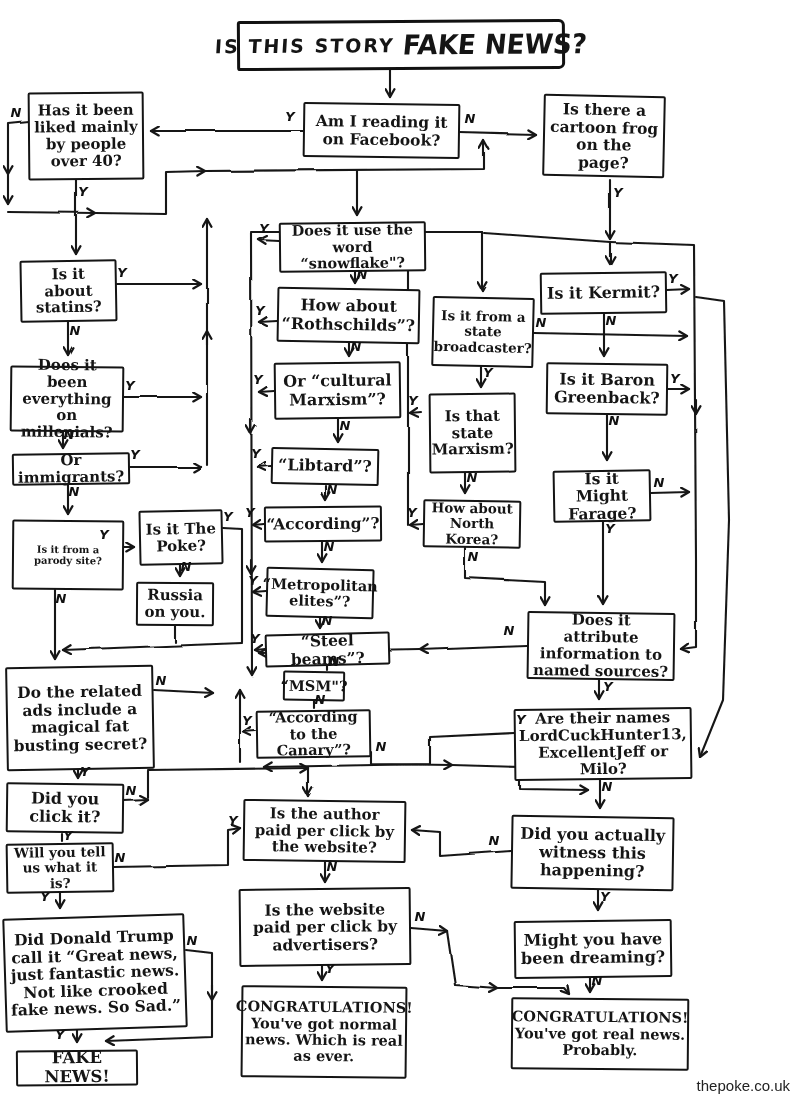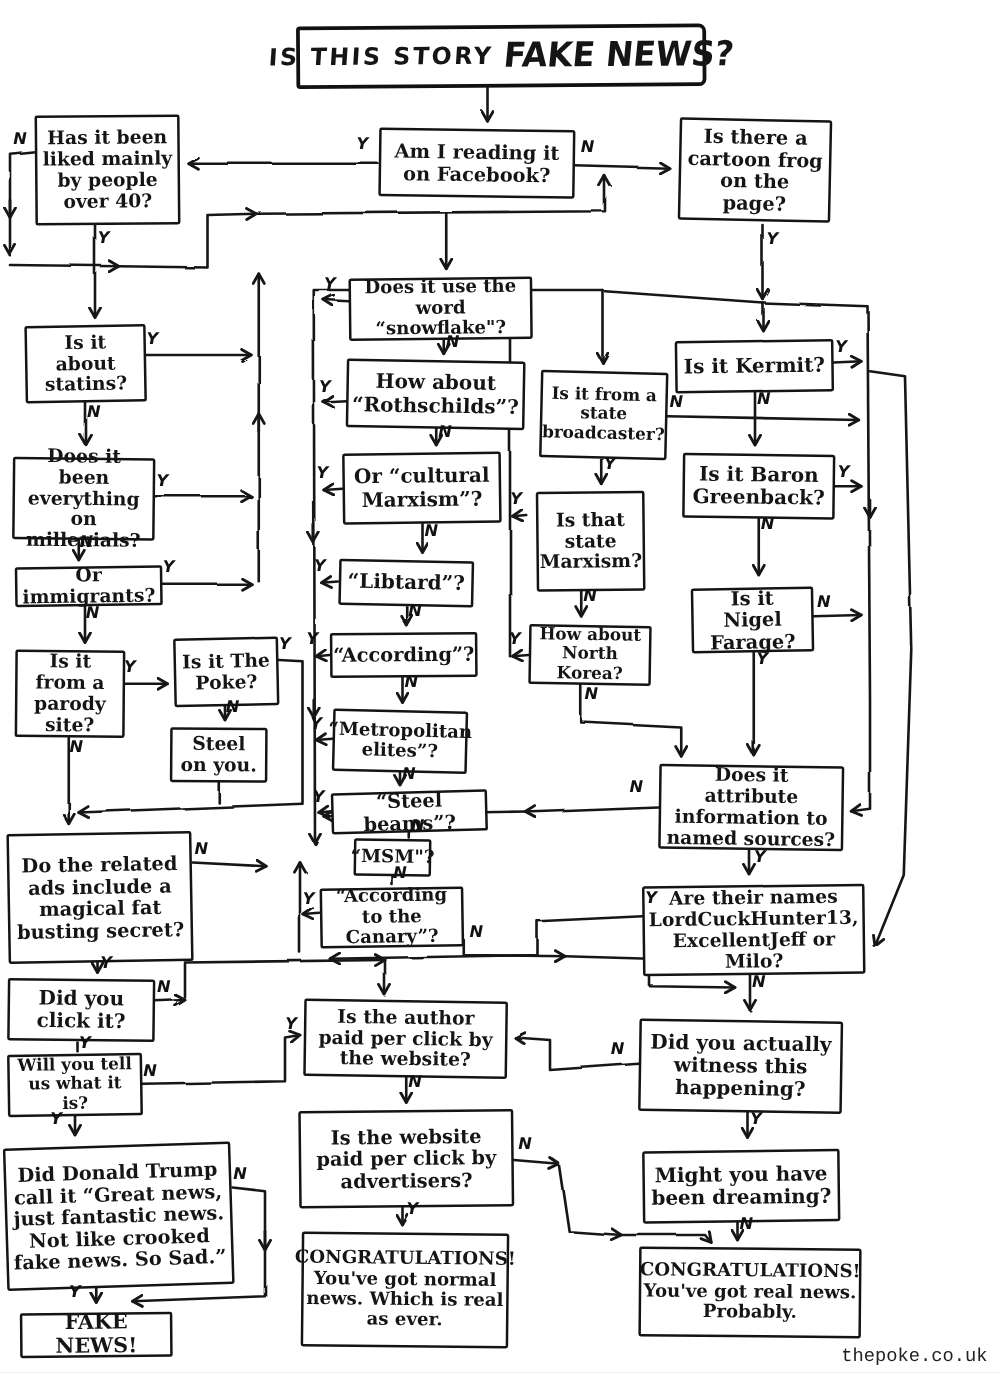--- a/index.html
+++ b/index.html
@@ -12,21 +12,21 @@
         padding:2px 4px;box-sizing:border-box;border-radius:2px;}
   .title-box{position:absolute;left:237px;top:20px;width:322px;height:44px;border:3px solid #111;
         background:#fff;display:flex;align-items:center;justify-content:center;gap:9px;
         transform:rotate(-0.4deg);border-radius:3px 6px 6px 3px;white-space:nowrap;}
   .title-a{font-family:"DejaVu Sans",sans-serif;font-weight:700;font-size:19px;letter-spacing:2px;
         transform:skewX(-4deg);}
   .title-b{font-family:"DejaVu Sans",sans-serif;font-weight:900;font-size:26px;letter-spacing:0px;
         transform:skewX(-6deg) scaleY(1.05);}
   .edge-label{position:absolute;font-family:"DejaVu Sans",sans-serif;font-weight:700;font-style:italic;
         font-size:13px;color:#111;transform:translate(-50%,-50%);line-height:1;}
-  .credit{position:absolute;right:10px;bottom:4px;font-family:Liberation Mono, monospace;
+  .credit{position:absolute;right:10px;bottom:4px;font-family:Liberation Sans, sans-serif;
         font-size:15px;color:#222;}
 </style>
 </head>
 <body>
 
 <div class="stage">
 
   <svg class="wires" viewBox="0 0 800 1098">
     <defs>
       <marker id="ah" viewBox="0 0 10 10" refX="8" refY="5" markerWidth="11" markerHeight="11" orient="auto-start-reverse" markerUnits="userSpaceOnUse">
@@ -151,28 +151,28 @@
       </div>
       <div class="node" style="left: 20px; top: 260px; width: 97px; height: 62px; font-size: 15px; transform: rotate(-1deg);">
         <span>Is it about statins?</span>
       </div>
       <div class="node" style="left: 10px; top: 366px; width: 114px; height: 66px; font-size: 15px; transform: rotate(0.6deg);">
         <span>Does it been everything on millenials?</span>
       </div>
       <div class="node" style="left: 12px; top: 453px; width: 118px; height: 32px; font-size: 15px; transform: rotate(-0.8deg);">
         <span>Or immigrants?</span>
       </div>
-      <div class="node" style="left: 12px; top: 520px; width: 88px; height: 70px; font-size: 15px; transform: rotate(0.5deg);">
+      <div class="node" style="left: 12px; top: 520px; width: 112px; height: 70px; font-size: 10px; transform: rotate(0.5deg);">
         <span>Is it from a parody site?</span>
       </div>
       <div class="node" style="left: 139px; top: 510px; width: 84px; height: 55px; font-size: 15px; transform: rotate(-1.2deg);">
         <span>Is it The Poke?</span>
       </div>
       <div class="node" style="left: 136px; top: 582px; width: 78px; height: 44px; font-size: 15px; transform: rotate(0.4deg);">
-        <span>Steel on you.</span>
+        <span>Russia on you.</span>
       </div>
       <div class="node" style="left: 279px; top: 222px; width: 147px; height: 50px; font-size: 14.5px; transform: rotate(-0.6deg);">
         <span>Does it use the word “snowflake"?</span>
       </div>
       <div class="node" style="left: 277px; top: 288px; width: 143px; height: 55px; font-size: 16px; transform: rotate(1deg);">
         <span>How about “Rothschilds”?</span>
       </div>
       <div class="node" style="left: 274px; top: 362px; width: 127px; height: 57px; font-size: 16px; transform: rotate(-0.7deg);">
         <span>Or “cultural Marxism”?</span>
       </div>
@@ -203,21 +203,21 @@
       <div class="node" style="left: 423px; top: 500px; width: 98px; height: 48px; font-size: 13.5px; transform: rotate(0.9deg);">
         <span>How about North Korea?</span>
       </div>
       <div class="node" style="left: 540px; top: 272px; width: 127px; height: 42px; font-size: 16px; transform: rotate(-0.8deg);">
         <span>Is it Kermit?</span>
       </div>
       <div class="node" style="left: 546px; top: 363px; width: 122px; height: 52px; font-size: 16px; transform: rotate(0.7deg);">
         <span>Is it Baron Greenback?</span>
       </div>
       <div class="node" style="left: 553px; top: 470px; width: 98px; height: 52px; font-size: 15.5px; transform: rotate(-1deg);">
-        <span>Is it Nigel Farage?</span>
+        <span>Is it Might Farage?</span>
       </div>
       <div class="node" style="left: 527px; top: 612px; width: 148px; height: 68px; font-size: 15px; transform: rotate(0.8deg);">
         <span>Does it attribute information to named sources?</span>
       </div>
       <div class="node" style="left: 514px; top: 708px; width: 178px; height: 72px; font-size: 15px; transform: rotate(-0.7deg);">
         <span>Are their names LordCuckHunter13, ExcellentJeff or Milo?</span>
       </div>
       <div class="node" style="left: 511px; top: 816px; width: 163px; height: 74px; font-size: 16px; transform: rotate(0.9deg);">
         <span>Did you actually witness this happening?</span>
       </div>

